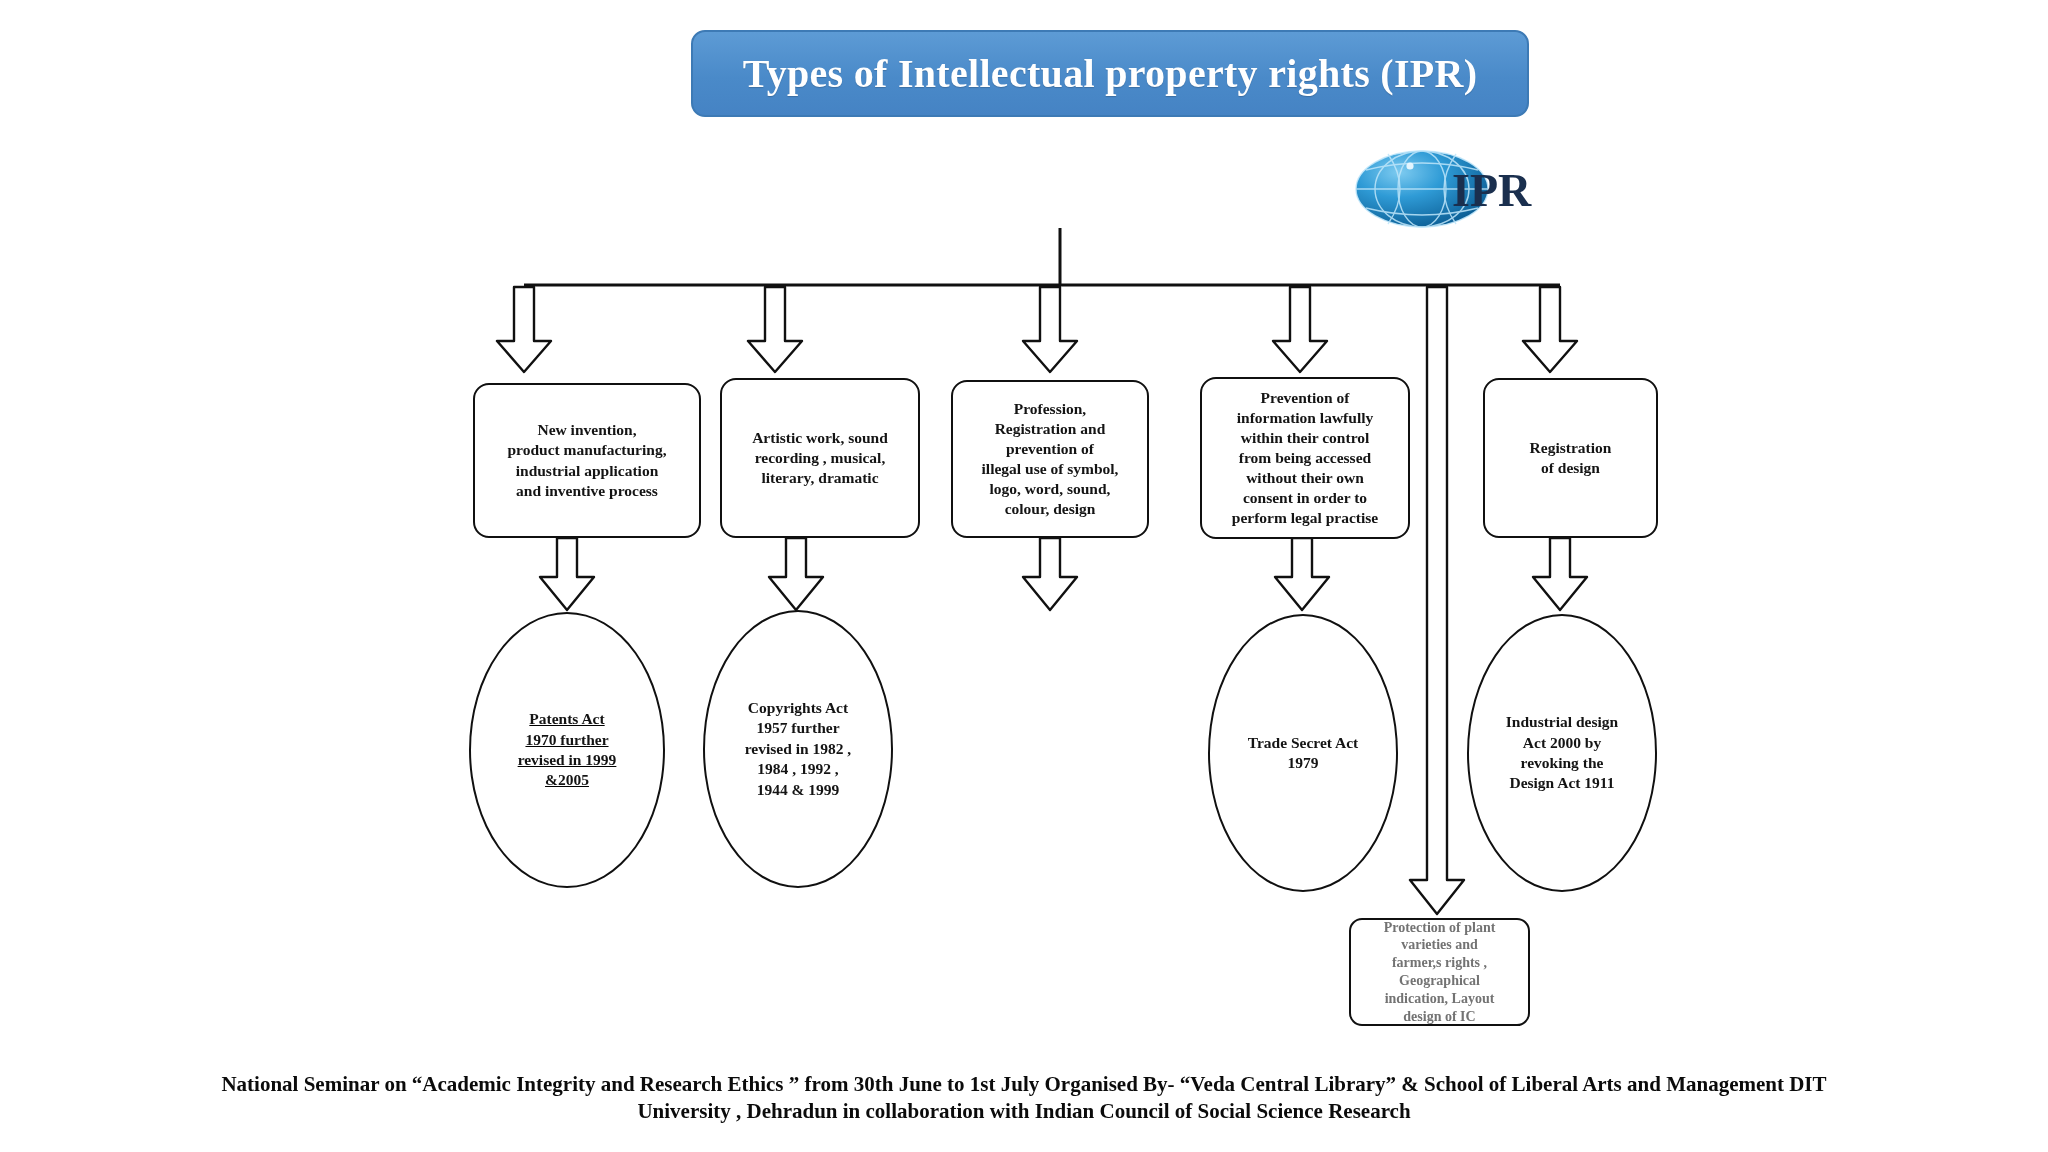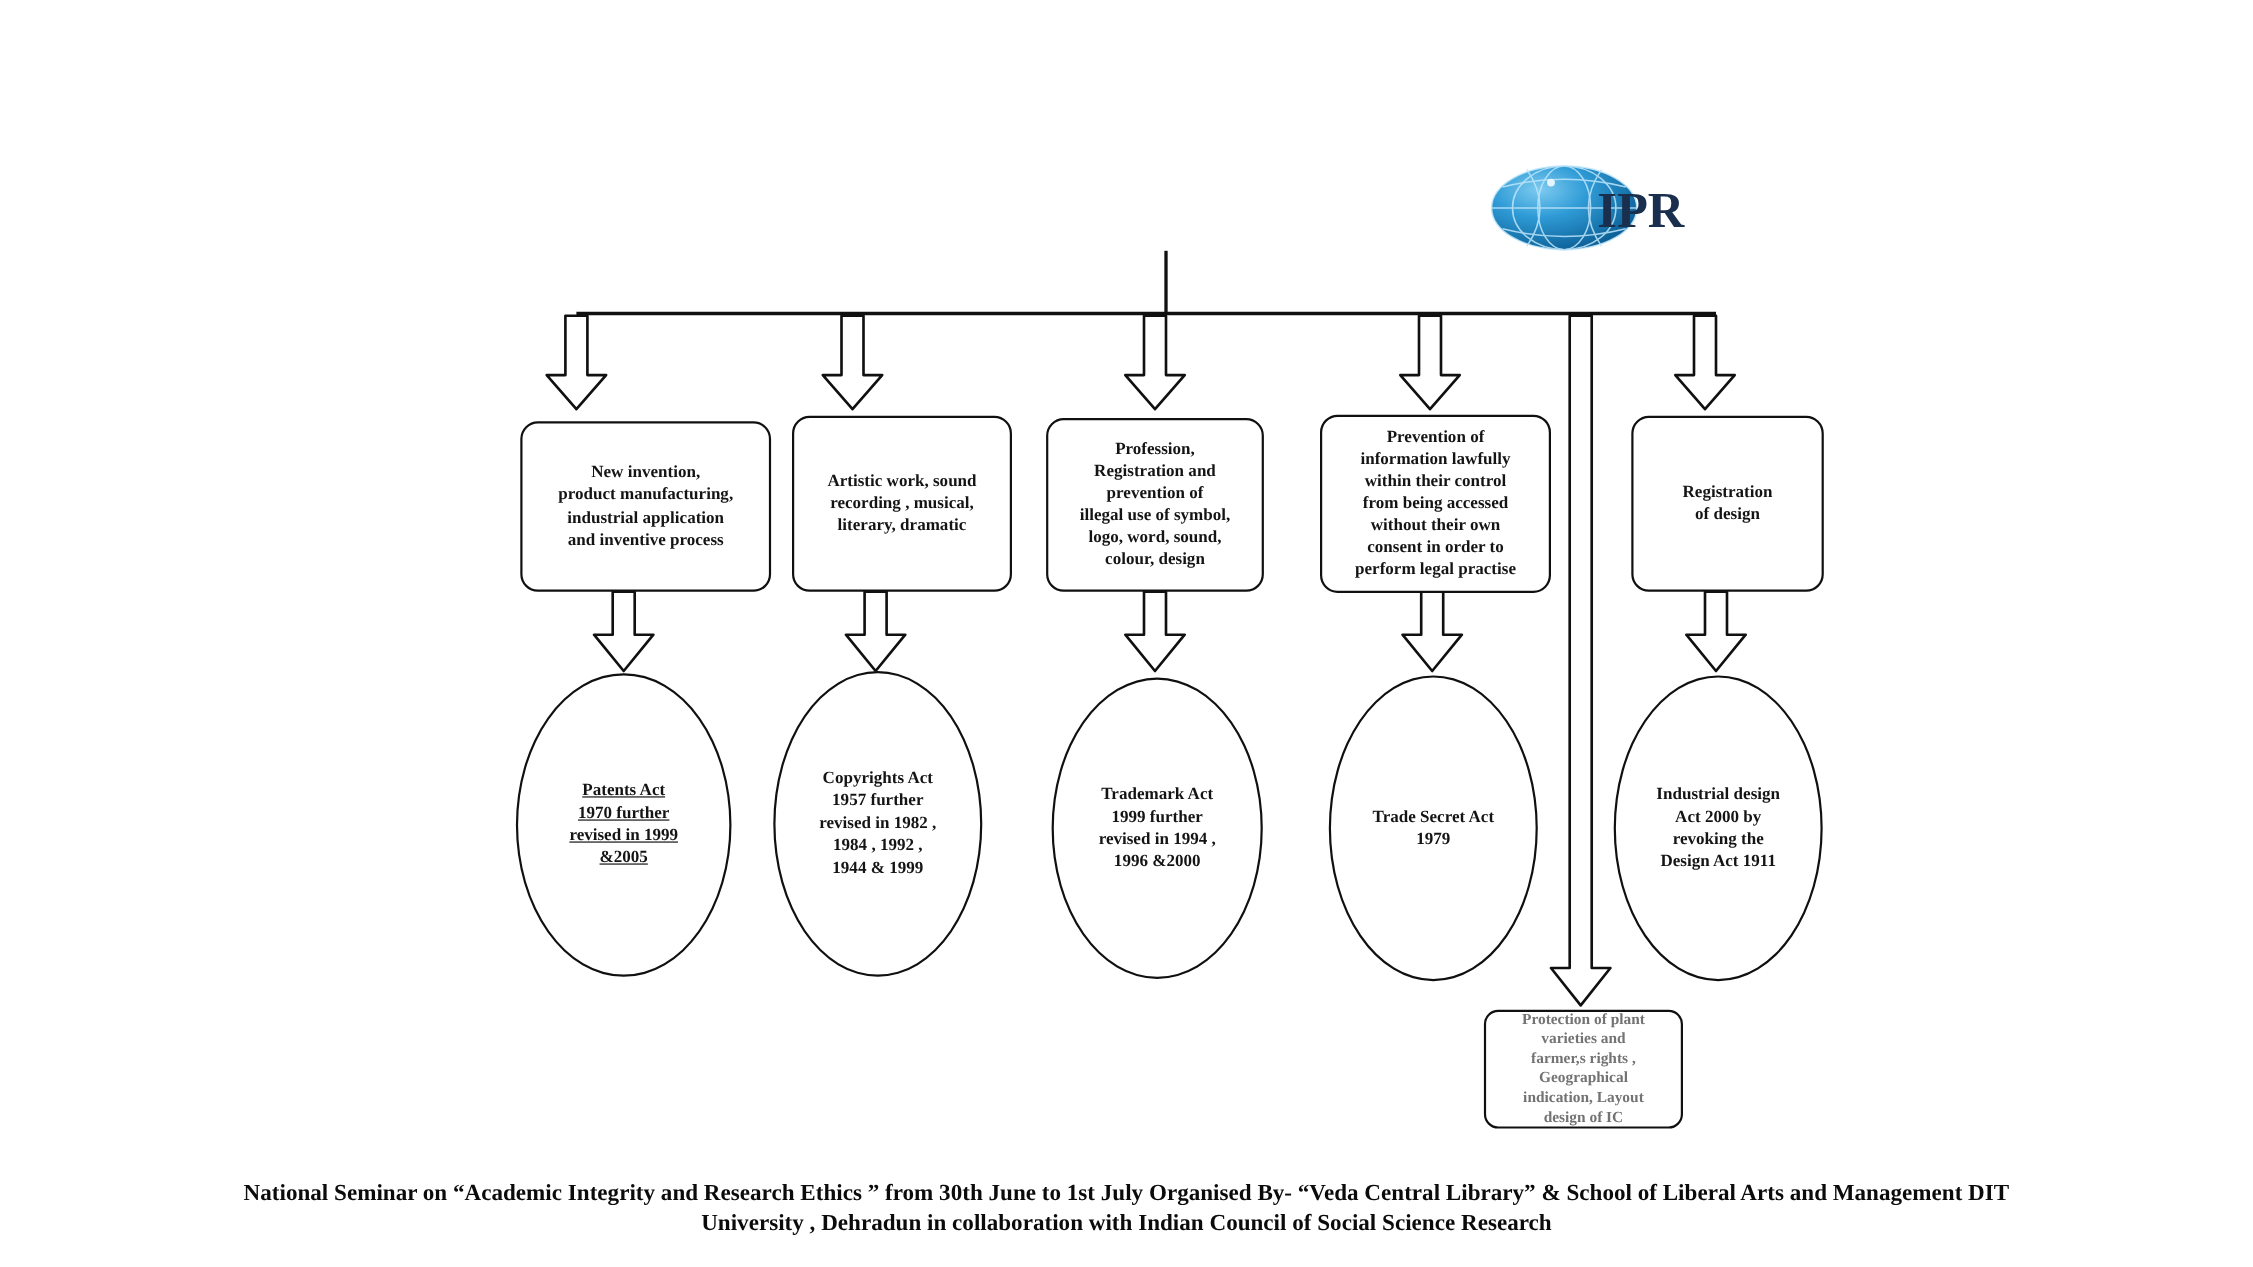--- a/index.html
+++ b/index.html
@@ -165,20 +165,23 @@
     color: #0b0b0b;
     line-height: 1.30;
   }
   .footer .l2 { display: block; }
 </style>
 </head>
 <body>
 
 <div id="stage">
 
+  <div class="title-banner">
+    <span class="txt">Types of Intellectual property rights (IPR)</span>
+  </div>
 
   <svg id="lines" viewBox="0 0 2048 1152" width="2048" height="1152" xmlns="http://www.w3.org/2000/svg">
     <g fill="none" stroke="#101010" stroke-width="3">
 
       <line x1="1060" y1="228" x2="1060" y2="285"></line>
 
       <line x1="524" y1="285" x2="1560" y2="285"></line>
     </g>
 
     <g fill="#ffffff" stroke="#101010" stroke-width="2.4" stroke-linejoin="round">
@@ -273,26 +276,20 @@
   </div>
 
   <div class="ellipse" style="left:703px; top:610px; width:190px; height:278px;">
     <span class="txt">Copyrights Act
 1957 further
 revised in 1982 ,
 1984 , 1992 ,
 1944 &amp; 1999</span>
   </div>
 
-  <div class="ellipse" style="left:956px; top:616px; width:192px; height:274px;">
-    <span class="txt">Trademark Act
-1999 further
-revised in 1994 ,
-1996 &amp;2000</span>
-  </div>
 
   <div class="ellipse" style="left:1208px; top:614px; width:190px; height:278px;">
     <span class="txt">Trade Secret Act
 1979</span>
   </div>
 
   <div class="ellipse" style="left:1467px; top:614px; width:190px; height:278px;">
     <span class="txt">Industrial design
 Act 2000 by
 revoking the

